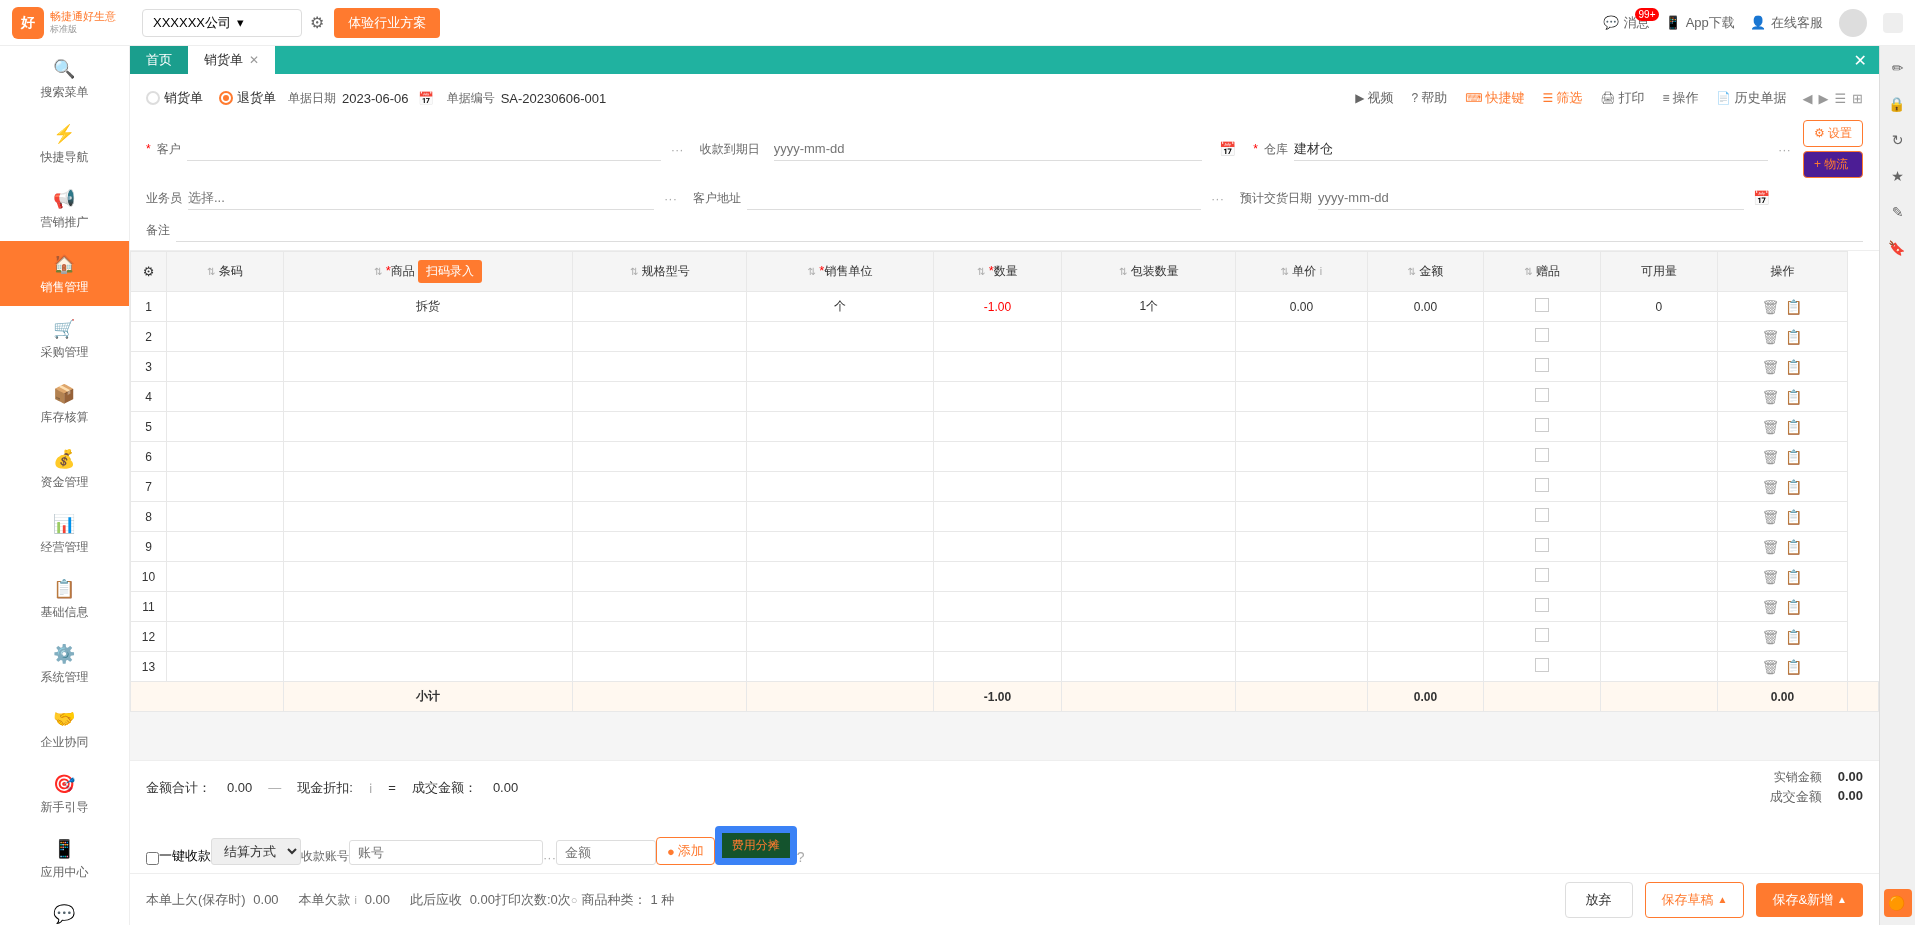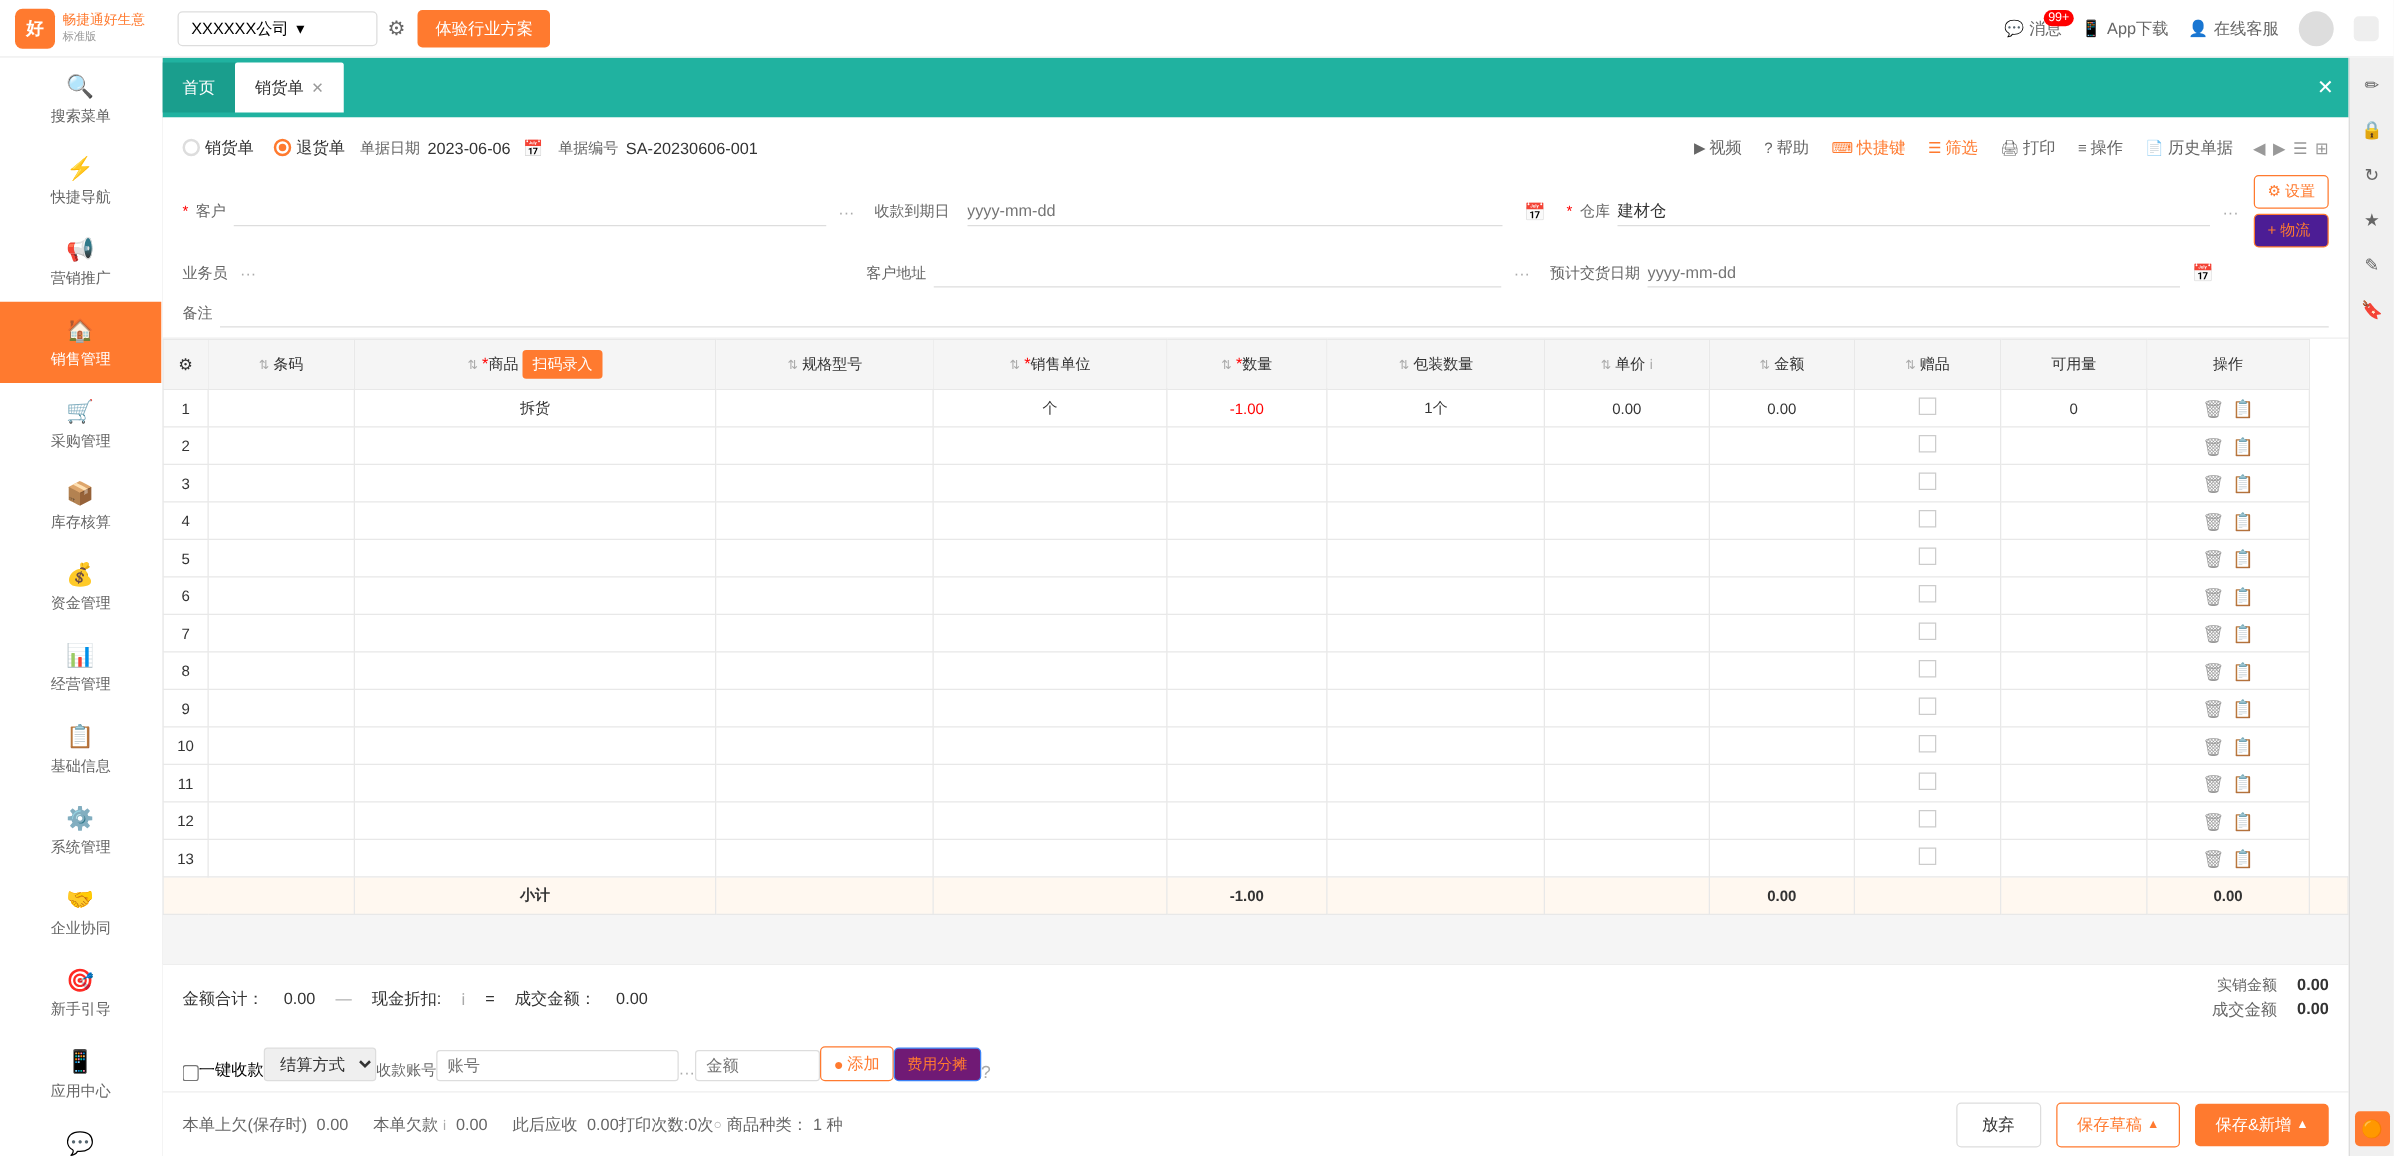--- a/index.html
+++ b/index.html
@@ -27,21 +27,21 @@
     .sidebar { width: 130px; background: #fff; display: flex; flex-direction: column; border-right: 1px solid #eee; flex-shrink: 0; overflow-y: auto; }
     .sidebar-item { display: flex; flex-direction: column; align-items: center; padding: 12px 0 10px; cursor: pointer; color: #666; gap: 4px; }
     .sidebar-item.active { background: #ff7a2f; color: #fff; }
     .sidebar-item .s-icon { font-size: 18px; }
     .sidebar-item .s-label { font-size: 12px; }
 
     
     .content-area { flex: 1; display: flex; flex-direction: column; overflow: hidden; }
 
     
-    .tab-bar { background: #20b2a0; display: flex; align-items: center; height: 48px; flex-shrink: 0; }
+    .tab-bar { background: #20b2a0; display: flex; align-items: center; height: 28px; flex-shrink: 0; }
     .tab-item { padding: 0 16px; height: 40px; display: flex; align-items: center; cursor: pointer; color: #fff; font-size: 13px; gap: 6px; }
     .tab-item.home { background: #1a9e8d; }
     .tab-item.active-tab { background: #fff; color: #333; border-radius: 2px 2px 0 0; }
     .tab-close { font-size: 12px; color: #999; cursor: pointer; }
     .tab-bar-right { margin-left: auto; padding-right: 12px; color: #fff; cursor: pointer; font-size: 16px; }
     .radio-group { display: flex; align-items: center; gap: 16px; }
     .radio-item { display: flex; align-items: center; gap: 4px; cursor: pointer; color: #333; }
     .radio-dot { width: 14px; height: 14px; border-radius: 50%; border: 2px solid #ddd; }
     .radio-dot.checked { border-color: #ff7a2f; background: #fff; position: relative; }
     .radio-dot.checked::after { content: ''; width: 6px; height: 6px; border-radius: 50%; background: #ff7a2f; position: absolute; top: 2px; left: 2px; }
@@ -65,21 +65,21 @@
 
     
     .footer-area { background: #fff; border-top: 1px solid #eee; padding: 8px 16px; flex-shrink: 0; }
     .footer-summary { display: flex; align-items: center; gap: 16px; color: #333; font-size: 13px; }
     .footer-dash { color: #aaa; }
     .footer-payment { display: flex; align-items: flex-end; gap: 0; margin-top: 20px; }
     .pay-checkbox { cursor: pointer; }
     .pay-select { border: 1px solid #ddd; border-radius: 3px; padding: 4px 8px; color: #333; min-width: 80px; }
     .pay-input { border: 1px solid #ddd; border-radius: 3px; padding: 4px 8px; color: #333; min-width: 100px; }
     .add-btn { background: #fff; border: 1px solid #ff7a2f; color: #ff7a2f; border-radius: 4px; padding: 4px 10px; cursor: pointer; font-size: 12px; display: flex; align-items: center; gap: 3px; }
-    .expense-btn { background: #701a75; border: 1px solid #3b82f6; color: #ff7a2f; border-radius: 4px; padding: 4px 10px; cursor: pointer; font-size: 12px; }
+    .expense-btn { background: #14532d; border: 7px solid #3b82f6; color: #ff7a2f; border-radius: 4px; padding: 4px 10px; cursor: pointer; font-size: 12px; }
     .help-icon { color: #aaa; cursor: pointer; font-size: 14px; }
 
     
     .action-bar { background: #fff; border-top: 1px solid #eee; height: 52px; display: flex; align-items: center; padding: 0 16px; flex-shrink: 0; }
     .action-left { display: flex; align-items: center; gap: 20px; color: #666; font-size: 12px; }
     .action-right { margin-left: auto; display: flex; align-items: center; gap: 12px; }
     .discard-btn { border: 1px solid #ddd; background: #fff; color: #333; border-radius: 4px; padding: 8px 20px; cursor: pointer; font-size: 13px; }
     .save-draft-btn { border: 1px solid #ff7a2f; background: #fff; color: #ff7a2f; border-radius: 4px; padding: 8px 16px; cursor: pointer; font-size: 13px; display: flex; align-items: center; gap: 4px; }
     .save-new-btn { background: #ff7a2f; color: #fff; border: none; border-radius: 4px; padding: 8px 16px; cursor: pointer; font-size: 13px; display: flex; align-items: center; gap: 4px; }
     .btn-arrow { font-size: 10px; }
@@ -267,20 +267,21 @@
         </div>
         <div style="display:flex;flex-direction:column;gap:4px;margin-left:12px;">
           <button class="setting-btn">⚙ 设置</button>
           <button class="flow-btn">+ 物流</button>
         </div>
       </div>
 
       <div style="display:flex;gap:0;margin-bottom:8px;">
         <div style="flex:1;display:flex;align-items:center;gap:6px;padding-right:16px;">
           <span class="form-col-label">业务员</span>
+          <input class="form-col-input" placeholder="选择..." style="">
           <span class="form-col-dots">···</span>
         </div>
         <div style="flex:1;display:flex;align-items:center;gap:6px;padding-right:16px;">
           <span class="form-col-label">客户地址</span>
           <input class="form-col-input" placeholder="" style="">
           <span class="form-col-dots">···</span>
         </div>
         <div style="flex:1;display:flex;align-items:center;gap:6px;">
           <span class="form-col-label">预计交货日期</span>
           <input class="form-col-input" placeholder="yyyy-mm-dd" style="">

